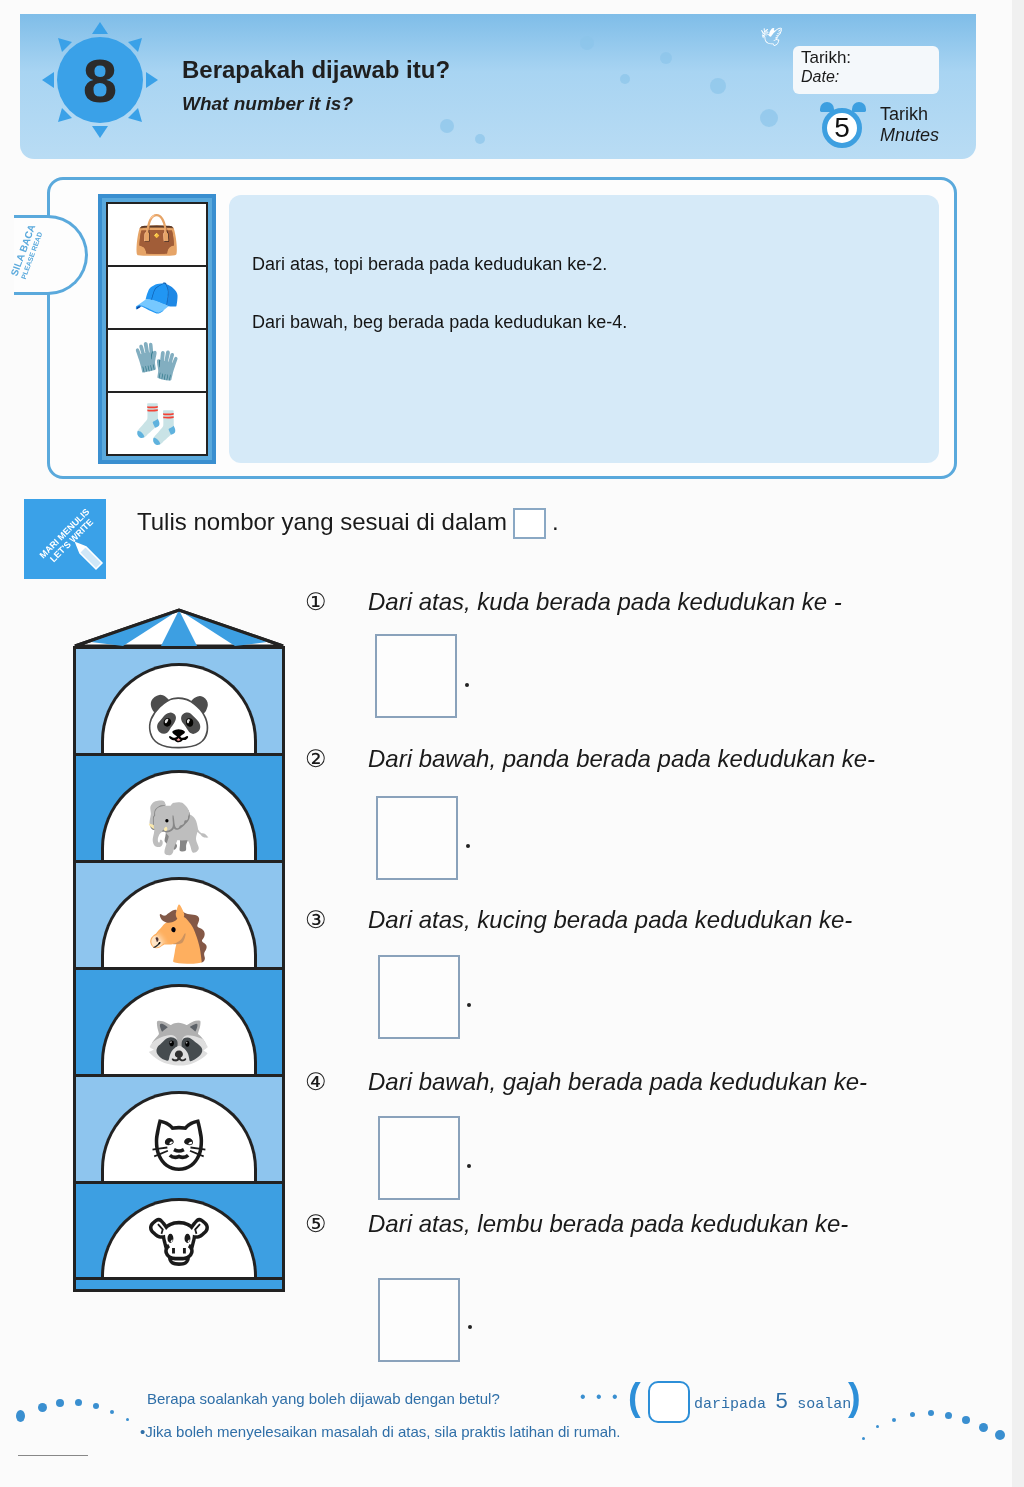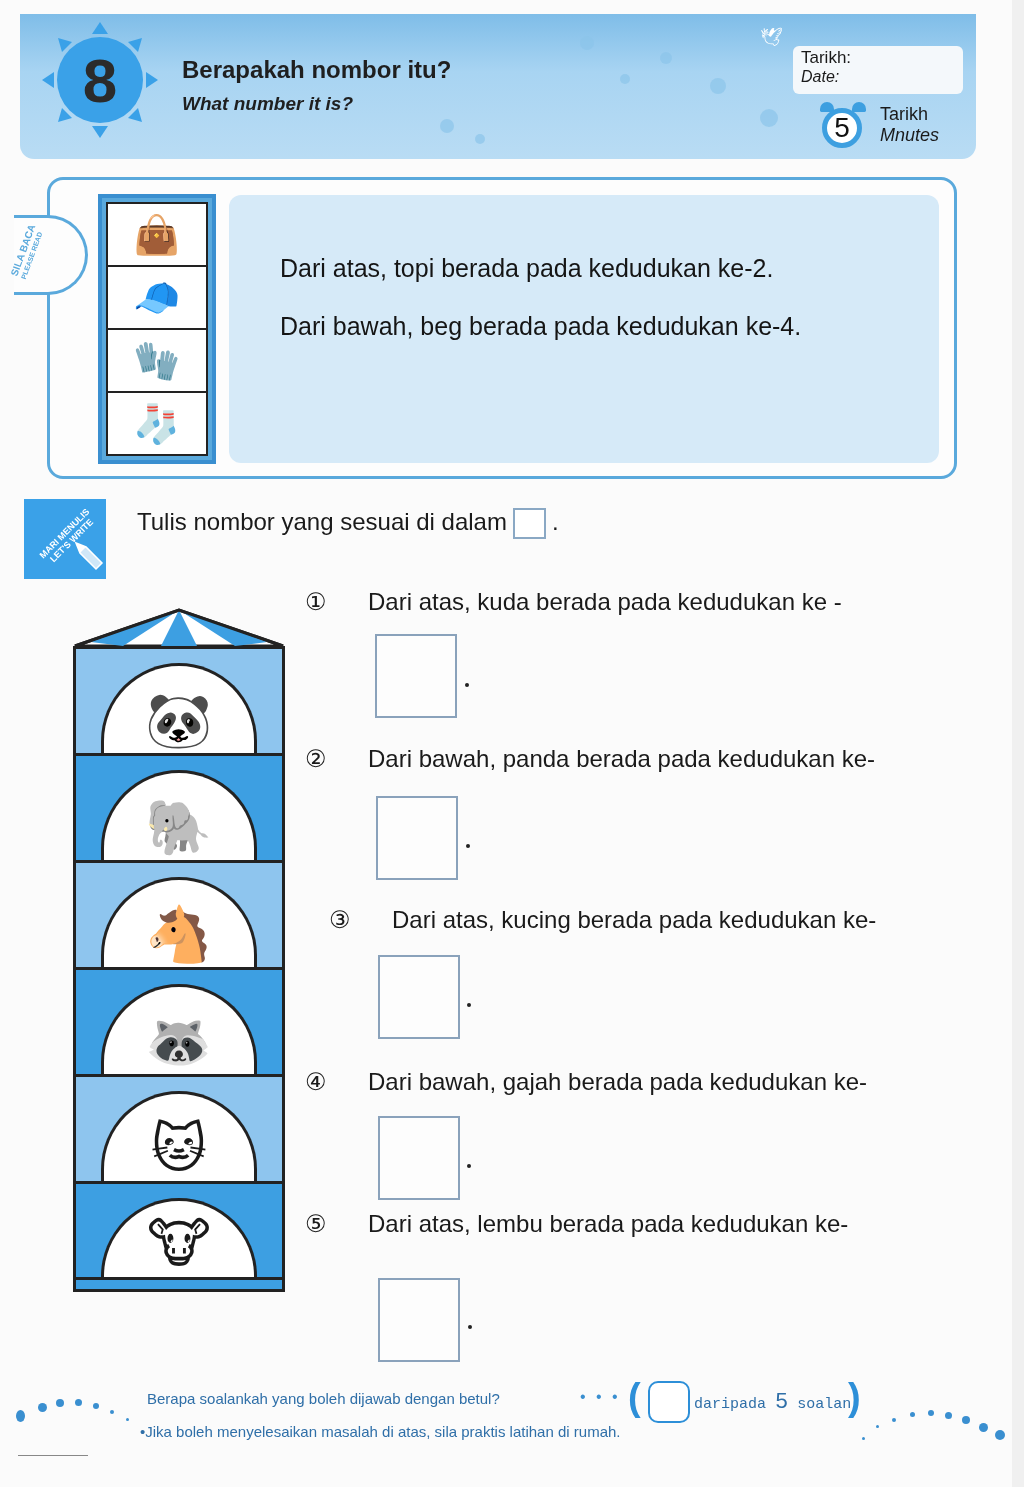--- a/index.html
+++ b/index.html
@@ -16,21 +16,21 @@
   .badge { position: absolute; left: 40px; top: 20px; width: 120px; height: 120px; }
   .badge-num {
     position: absolute; left: 17px; top: 17px; width: 86px; height: 86px; border-radius: 50%;
     background: #3aa1e8; display: flex; align-items: center; justify-content: center;
     font-size: 62px; font-weight: bold; color: #2b2b2b;
   }
   .title-main { position: absolute; left: 182px; top: 56px; font-size: 24px; font-weight: bold; color: #1f1f1f; }
   .title-sub { position: absolute; left: 182px; top: 93px; font-size: 19px; font-weight: bold; font-style: italic; color: #1f1f1f; }
   .bird { position: absolute; left: 760px; top: 26px; font-size: 18px; color: #fff; }
   .date-box {
-    position: absolute; left: 793px; top: 46px; width: 170px; height: 48px; background: #f4f8fb;
+    position: absolute; left: 793px; top: 46px; width: 146px; height: 48px; background: #f4f8fb;
     border-radius: 6px; padding: 2px 8px;
   }
   .date-label { font-size: 17px; color: #1a1a1a; line-height: 20px; }
   .date-label-en { font-size: 16px; font-style: italic; color: #1a1a1a; line-height: 18px; }
   .timer { position: absolute; left: 818px; top: 102px; width: 52px; height: 52px; }
   .timer-face {
     position: absolute; left: 4px; top: 6px; width: 40px; height: 40px; border-radius: 50%;
     background: #fff; border: 5px solid #3d9fe0; display: flex; align-items: center; justify-content: center;
     font-size: 28px; color: #111;
   }
@@ -55,21 +55,21 @@
     position: absolute; left: 98px; top: 194px; width: 118px; height: 270px;
     border: 4px solid #3a8fd0; background: #5aa9dc; padding: 4px;
   }
   .items-inner { width: 100%; height: 100%; background: #fff; border: 2px solid #222; display: flex; flex-direction: column; }
   .item-cell { flex: 1; border-bottom: 2px solid #222; display: flex; align-items: center; justify-content: center; }
   .item-cell:last-child { border-bottom: none; }
   .read-box {
     position: absolute; left: 229px; top: 195px; width: 710px; height: 268px;
     background: #d6eaf8; border-radius: 12px;
   }
-  .read-line { position: absolute; left: 280px; font-size: 25px; color: #151515; }
+  .read-line { position: absolute; left: 252px; font-size: 18px; color: #151515; }
 
   
   .write-icon {
     position: absolute; left: 24px; top: 499px; width: 82px; height: 80px; background: #3aa1e8;
     overflow: hidden;
   }
   .write-icon-text {
     position: absolute; left: 4px; top: 28px; transform: rotate(-45deg);
     font-size: 9px; font-weight: bold; color: #fff; line-height: 10px; width: 80px; text-align: center;
   }
@@ -84,21 +84,21 @@
   .floor.light { background: #8ec5ee; }
   .floor.dark { background: #3d9fe2; }
   .arch {
     position: absolute; left: 25px; top: 14px; width: 156px; height: 96px;
     background: #fff; border: 3px solid #222; border-bottom: none; border-radius: 78px 78px 0 0;
     display: flex; align-items: flex-end; justify-content: center;
   }
   .animal { font-size: 54px; line-height: 70px; margin-bottom: 4px; }
 
   
-  .q { position: absolute; left: 305px; font-size: 24px; color: #1a1a1a; white-space: nowrap; }
+  .q { position: absolute; left: 305px; font-size: 24px; color: #1a1a1a; white-space: nowrap; font-style: italic; }
   .q-num { display: inline-block; width: 28px; font-size: 24px; margin-right: 35px; }
   .answer-box {
     position: absolute; width: 82px; height: 84px; border: 2px solid #8aa2bb; background: #fdfdfd;
   }
   .answer-dot { position: absolute; width: 4px; height: 4px; border-radius: 50%; background: #222; }
 
   
   .footer-q { position: absolute; left: 147px; top: 1390px; font-size: 15px; color: #2f6fa8; }
   .footer-dots { position: absolute; left: 580px; top: 1388px; font-size: 16px; color: #3a8fd0; letter-spacing: 3px; }
   .footer-paren { position: absolute; top: 1376px; font-size: 38px; color: #2d8fd8; font-weight: bold; }
@@ -132,21 +132,21 @@
       <polygon points="118,60 106,52 106,68"></polygon>
       <polygon points="18,18 32,22 22,32"></polygon>
       <polygon points="102,18 88,22 98,32"></polygon>
       <polygon points="18,102 32,98 22,88"></polygon>
       <polygon points="102,102 88,98 98,88"></polygon>
     </g>
   </svg>
   <div class="badge-num">8</div>
 </div>
 
-<div class="title-main">Berapakah nombor itu?</div>
+<div class="title-main">Berapakah dijawab itu?</div>
 <div class="title-sub">What number it is?</div>
 
 <div class="bird">🕊</div>
 <div class="date-box">
   <div class="date-label">Tarikh:</div>
   <div class="date-label-en">Date:</div>
 </div>
 
 <div class="timer">
   <div class="timer-bell" style="left:2px;"></div>
@@ -250,21 +250,21 @@
 </div>
 <div class="answer-box" style="left:375px;top:634px;"></div>
 <div class="answer-dot" style="left:465px;top:683px;"></div>
 
 <div class="q" style="top:745px;">
   <span class="q-num">②</span><span>Dari bawah, panda berada pada kedudukan ke-</span>
 </div>
 <div class="answer-box" style="left:376px;top:796px;"></div>
 <div class="answer-dot" style="left:466px;top:844px;"></div>
 
-<div class="q" style="top:906px;margin-left:24px;">
+<div class="q" style="top:906px;">
   <span class="q-num">③</span><span>Dari atas, kucing berada pada kedudukan ke-</span>
 </div>
 <div class="answer-box" style="left:378px;top:955px;"></div>
 <div class="answer-dot" style="left:467px;top:1003px;"></div>
 
 <div class="q" style="top:1068px;">
   <span class="q-num">④</span><span>Dari bawah, gajah berada pada kedudukan ke-</span>
 </div>
 <div class="answer-box" style="left:378px;top:1116px;"></div>
 <div class="answer-dot" style="left:467px;top:1164px;"></div>

